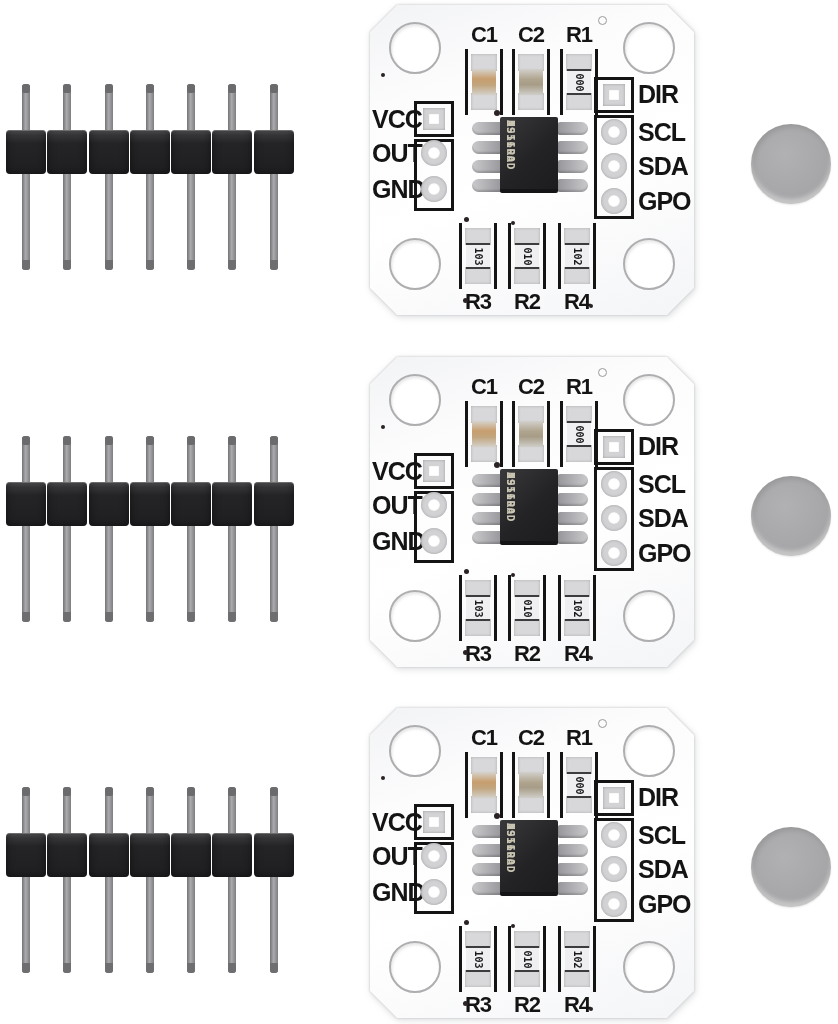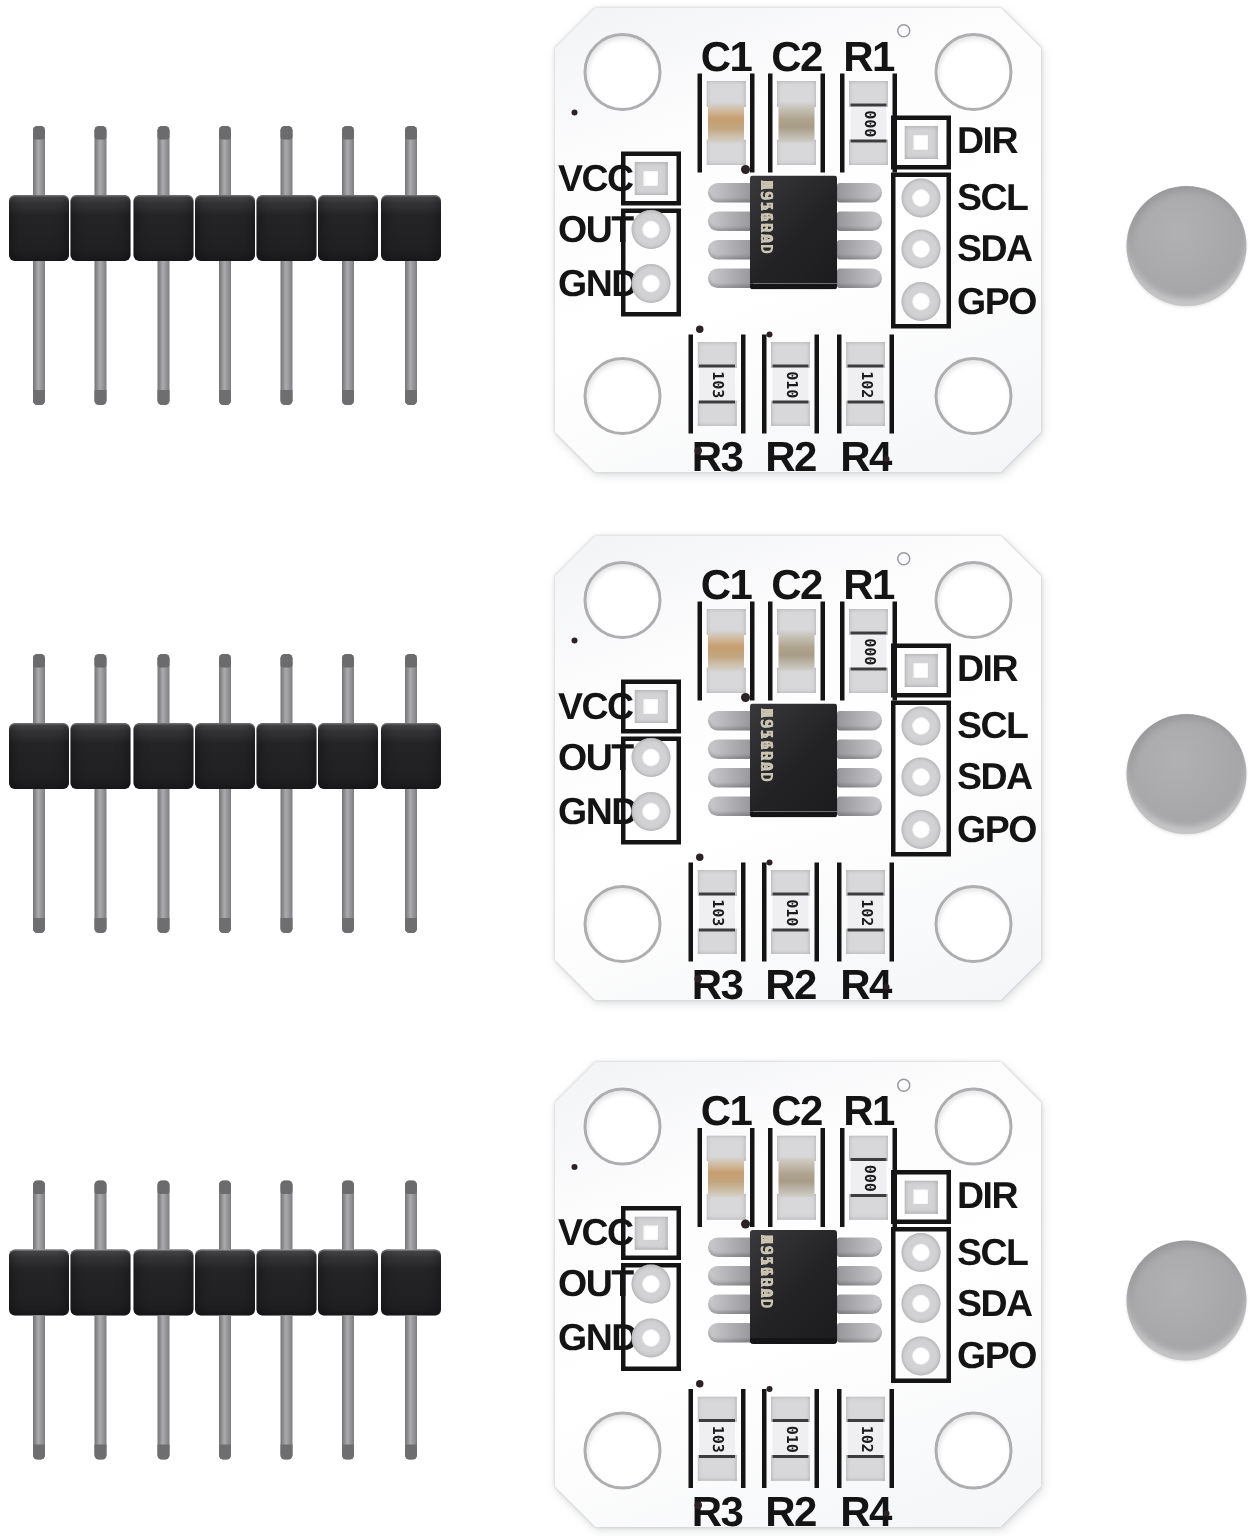--- a/index.html
+++ b/index.html
@@ -22,21 +22,21 @@
            box-shadow:inset 0 1px 0 rgba(255,255,255,.22),inset 0 0 9px rgba(0,0,0,.5);}
 
   
   .board-wrap{position:absolute;left:370px;top:0;width:324px;height:310px;
               filter:drop-shadow(0 0 1px #c3c4c8) drop-shadow(1px 2px 3px rgba(70,75,90,.18));}
   .board{position:absolute;inset:0;background:linear-gradient(160deg,#f2f3f5 0%,#fcfcfd 25%,#ffffff 55%,#f4f5f7 100%);
          clip-path:polygon(27px 0,297px 0,324px 27px,324px 283px,297px 310px,27px 310px,0 283px,0 27px);}
   .board *{position:absolute;box-sizing:border-box;}
   .hole{width:52px;height:52px;border-radius:50%;background:var(--bg,#fff);border:2px solid #aeaeb1;
         box-shadow:inset 1px 2px 3px rgba(0,0,0,.10);}
-  .ref{font-weight:700;font-size:28px;color:var(--silk,#141414);width:44px;text-align:center;letter-spacing:-1px;}
+  .ref{font-weight:700;font-size:22px;color:var(--silk,#141414);width:44px;text-align:center;letter-spacing:-1px;}
   .fp{width:40px;height:66px;}
   .fp-line{top:0;width:3px;height:66px;background:var(--silk,#141414);}
   .fp-line.l{left:1px}.fp-line.r{right:1px}
   .fp-pad{left:7px;width:26px;height:17px;background:#d8d8da;box-shadow:inset 0 0 3px #a9a9ac;}
   .fp-pad.t{top:5px}.fp-pad.b{top:44px}
   .fp-body{left:8px;top:20px;width:24px;height:26px;}
   .cap1{background:linear-gradient(180deg,#d6d3cc 0%,#c79e6f 38%,#c2a57e 62%,#d4d1ca 100%);}
   .cap2{background:linear-gradient(180deg,#d2d0cb 0%,#afa48e 40%,#a79c87 60%,#d0cec9 100%);}
   .res{background:#efeff1;border-top:2px solid #3c3c3e;border-bottom:2px solid #3c3c3e;
        display:flex;align-items:center;justify-content:center;}

